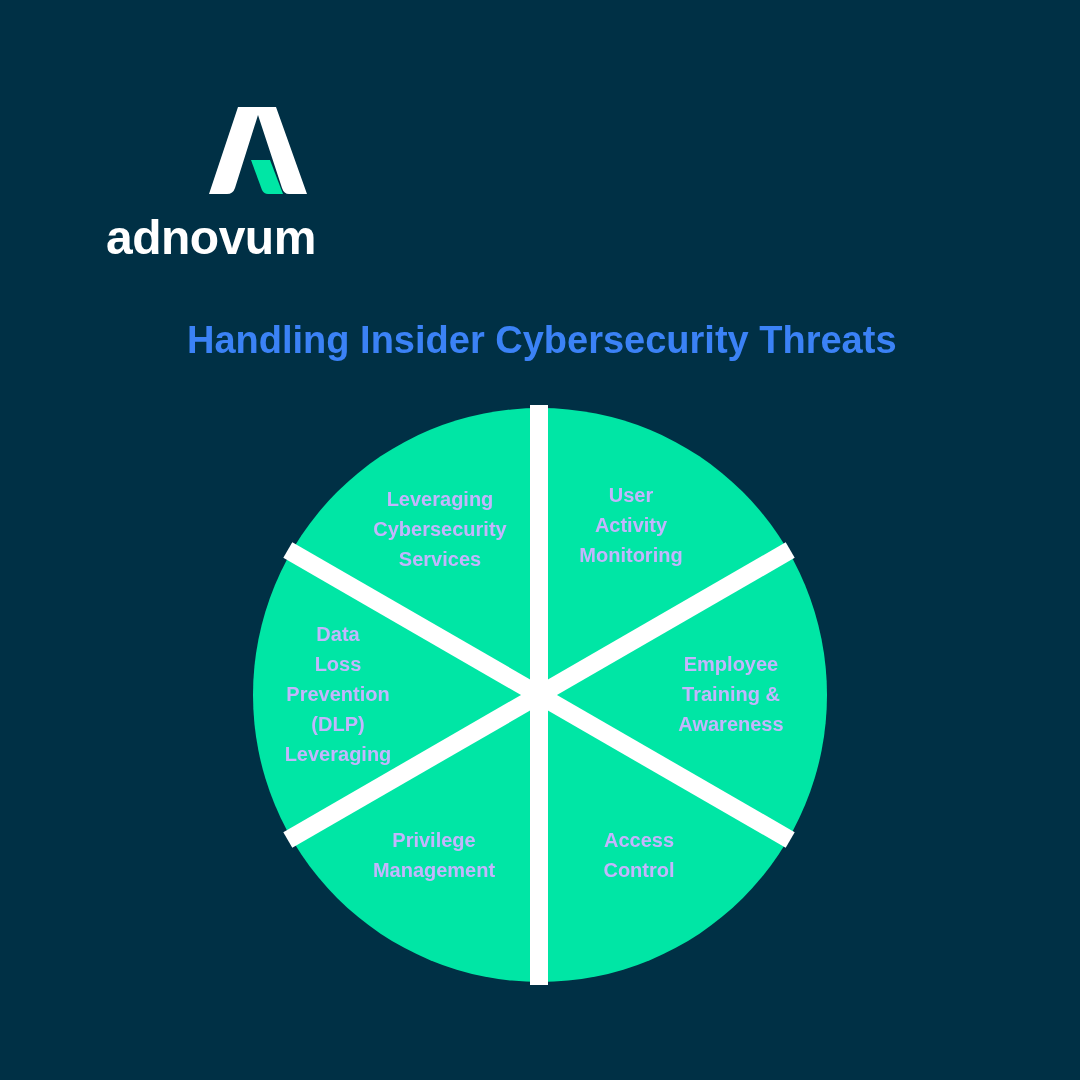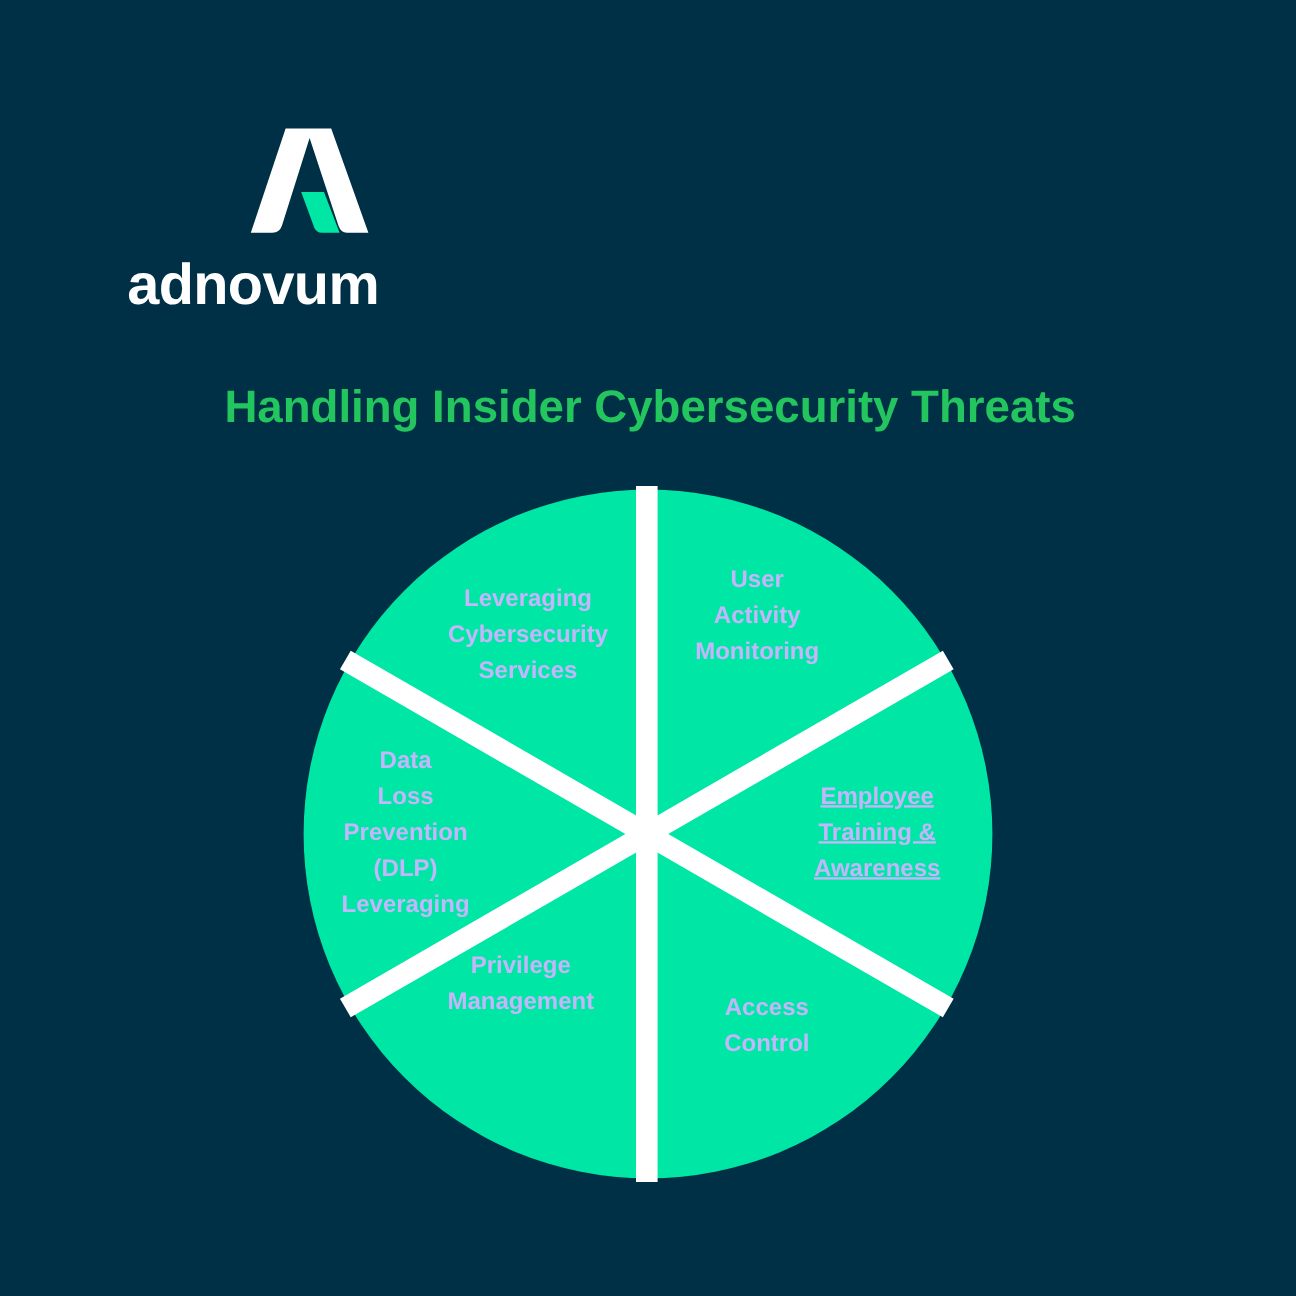--- a/index.html
+++ b/index.html
@@ -11,21 +11,21 @@
       font-family: "Liberation Sans", "DejaVu Sans", sans-serif;
     }
     .logo-mark { position: absolute; left: 205px; top: 104px; width: 106px; height: 94px; }
     .wordmark {
       position: absolute; left: 106px; top: 214px;
       color: #ffffff; font-weight: 700; font-size: 48px;
       letter-spacing: -0.5px; line-height: 1;
     }
     .title {
       position: absolute; left: 187px; top: 320px; width: 780px;
-      color: #22c55e; font-weight: 700; font-size: 38px;
+      color: #3b82f6; font-weight: 700; font-size: 38px;
       white-space: nowrap; line-height: 1.1;
     }
     .wheel { position: absolute; left: 0; top: 0; width: 1080px; height: 1080px; }
     .seg-label {
       position: absolute; width: 180px; margin-left: -90px;
       text-align: center; color: #c4b5fd;
       font-weight: 700; font-size: 20px; line-height: 30px;
       white-space: pre-line;
     }
   </style>
@@ -45,29 +45,29 @@
   <circle cx="540" cy="695" r="287" fill="#00E6A5"></circle>
   <g stroke="#ffffff" stroke-width="18" stroke-linecap="butt">
     <line x1="539" y1="405" x2="539" y2="985"></line>
     <line x1="539" y1="695" x2="790.2" y2="550"></line>
     <line x1="539" y1="695" x2="790.2" y2="840"></line>
     <line x1="539" y1="695" x2="287.8" y2="550"></line>
     <line x1="539" y1="695" x2="287.8" y2="840"></line>
   </g>
 </svg>
 
-<div class="seg-label" style="left:631px; top:468px;">User
+<div class="seg-label" style="left:631px; top:480px;">User
 Activity
 Monitoring</div>
-<div class="seg-label" style="left:731px; top:649px;text-decoration:underline;">Employee
+<div class="seg-label" style="left:731px; top:649px;">Employee
 Training &amp;
 Awareness</div>
 <div class="seg-label" style="left:639px; top:825px;">Access
 Control</div>
-<div class="seg-label" style="left:434px; top:790px;">Privilege
+<div class="seg-label" style="left:434px; top:825px;">Privilege
 Management</div>
 <div class="seg-label" style="left:338px; top:619px;">Data
 Loss
 Prevention
 (DLP)
 Leveraging</div>
 <div class="seg-label" style="left:440px; top:484px;">Leveraging
 Cybersecurity
 Services</div>
 

